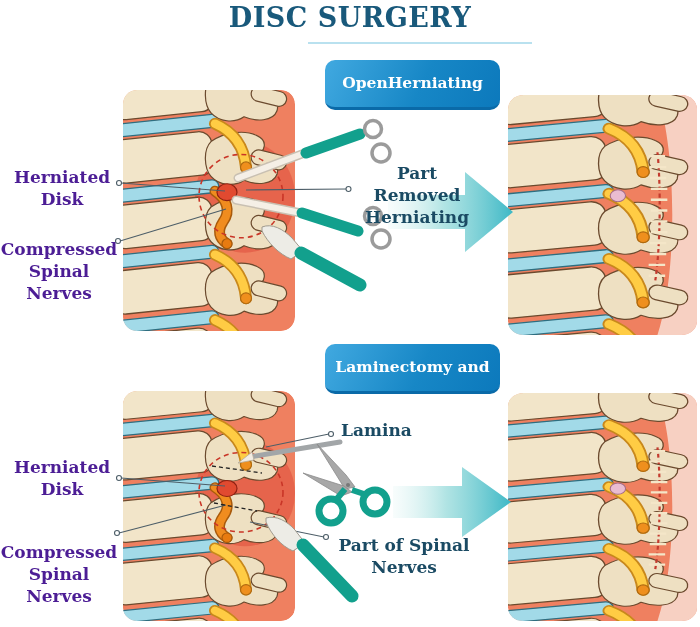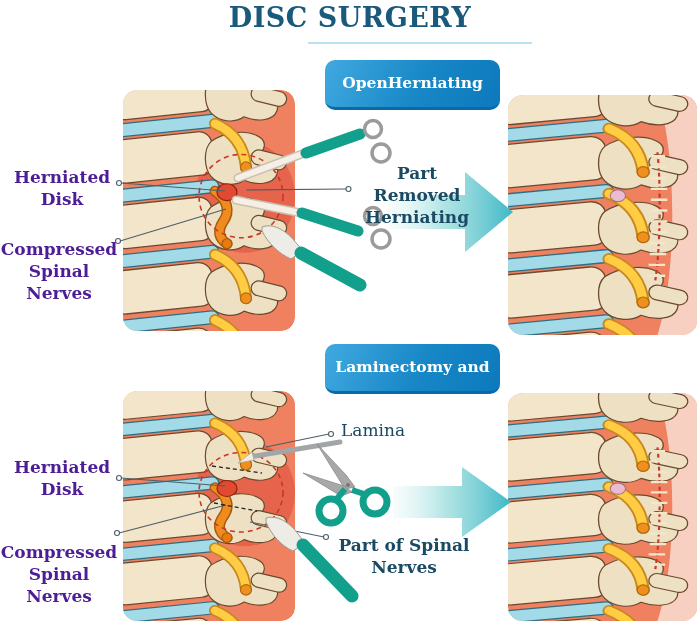--- a/index.html
+++ b/index.html
@@ -13,21 +13,21 @@
   .overlay{position:absolute;left:0;top:0;z-index:5;pointer-events:none;}
   .banner{width:175px;height:50px;border-radius:10px;z-index:6;
           background:linear-gradient(115deg,#41a9e0 0%,#1787c6 55%,#0c79bc 100%);
           border-bottom:3px solid #0a6aa8;box-sizing:border-box;
           display:flex;flex-direction:row;justify-content:center;align-items:center;}
   .banner span{display:block;color:#ffffff;font-weight:bold;font-size:15.5px;line-height:1.32;text-align:center;}
   .lbl{z-index:6;text-align:center;font-weight:bold;font-size:17px;line-height:22px;}
   .lbl span{display:block;}
   .red{color:#4c1d95;}
   .blue{color:#1a4a63;}
-  .lamina-lbl{z-index:6;font-weight:normal;font-size:17px;color:#1a4a63;text-align:left;}
+  .lamina-lbl{z-index:6;font-weight:bold;font-size:17px;color:#1a4a63;text-align:left;}
 </style>
 </head>
 <body>
 
 <div class="page">
 
   <svg width="0" height="0" style="position:absolute" aria-hidden="true">
     <defs>
       <clipPath id="panelClip">
           <rect x="0" y="0" width="172" height="243" rx="14"></rect>

